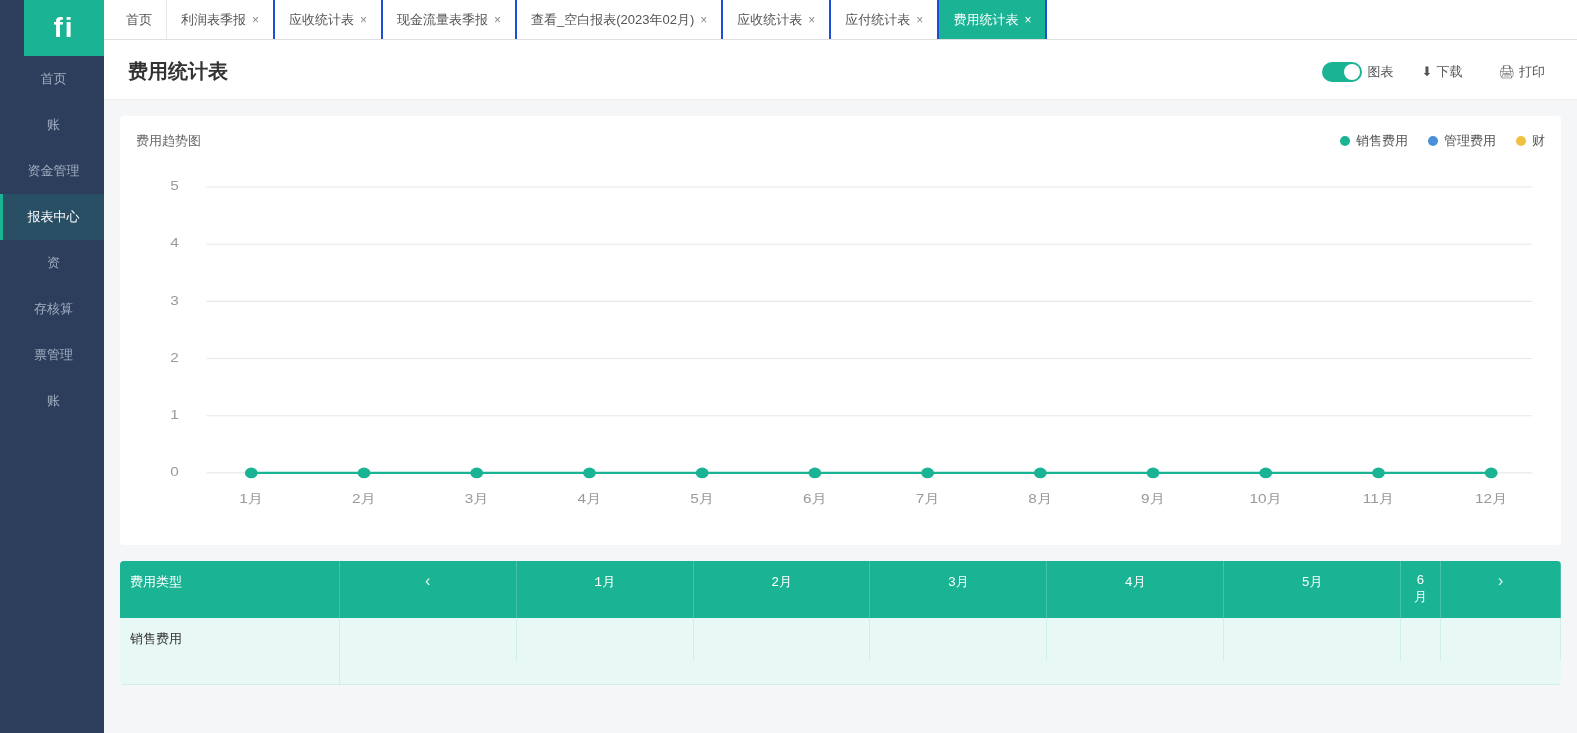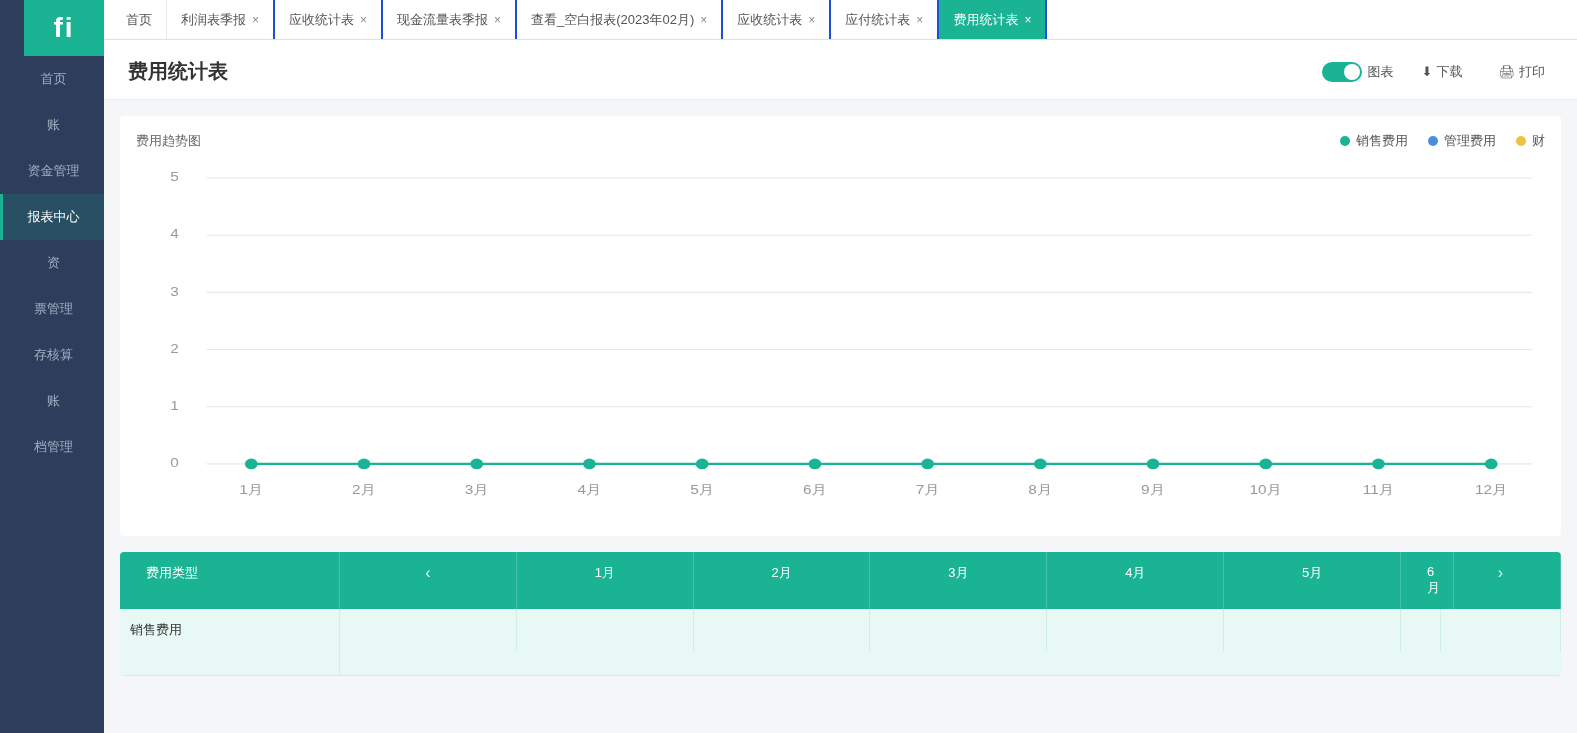--- a/index.html
+++ b/index.html
@@ -152,21 +152,21 @@
     .chart-section {
       background: #fff;
       margin: 16px;
       padding: 16px;
       border-radius: 4px;
     }
     .chart-header {
       display: flex;
       justify-content: space-between;
       align-items: flex-start;
-      margin-bottom: 10px;
+      margin-bottom: 19px;
     }
     .chart-title {
       font-size: 13px;
       color: #666;
     }
     .chart-legend {
       display: flex;
       align-items: center;
       gap: 20px;
       font-size: 13px;
@@ -201,24 +201,25 @@
       overflow: hidden;
     }
     .table-header-row {
       display: grid;
       grid-template-columns: 220px 1fr 1fr 1fr 1fr 1fr 1fr 40px 120px;
       background: #1ab394;
       color: white;
       font-size: 13px;
     }
     .th {
-      padding: 12px 26px;
+      padding: 12px 10px;
       text-align: center;
       border-right: 1px solid rgba(255,255,255,0.2);
       position: relative;
+      font-family: Liberation Mono, monospace;
     }
     .th:first-child { text-align: left; }
     .th .nav-btn {
       cursor: pointer;
       font-size: 16px;
       opacity: 0.85;
     }
     .table-data-row {
       display: grid;
       grid-template-columns: 220px 1fr 1fr 1fr 1fr 1fr 1fr 40px 120px;
@@ -237,24 +238,23 @@
 </head>
 <body>
 
 <div class="sidebar">
   <div class="sidebar-logo">fi</div>
   <div class="sidebar-item"><span>首页</span></div>
   <div class="sidebar-item"><span>账</span></div>
   <div class="sidebar-item"><span>资金管理</span></div>
   <div class="sidebar-item active"><span>报表中心</span></div>
   <div class="sidebar-item"><span>资</span></div>
+  <div class="sidebar-item"><span>存核算</span></div>
   <div class="sidebar-item"><span>票管理</span></div>
-  <div class="sidebar-item"><span>存核算</span></div>
   <div class="sidebar-item"><span>账</span></div>
-  <div class="sidebar-item"><span>档管理</span></div>
 </div>
 
 <div class="main-area">
 
   <div class="tab-bar">
     <div class="tab">
       <span>首页</span>
     </div>
     <div class="tab">
       <span>利润表季报</span>

